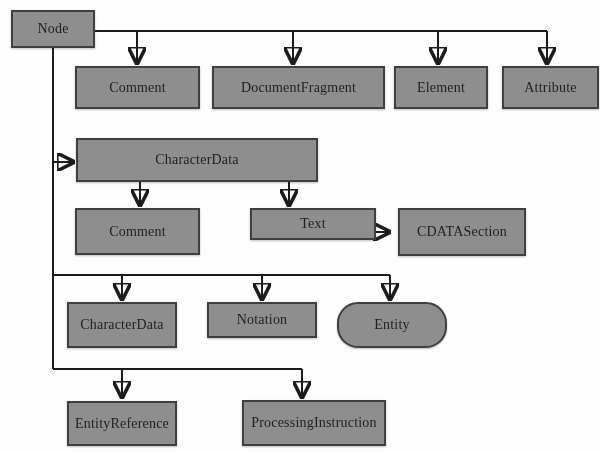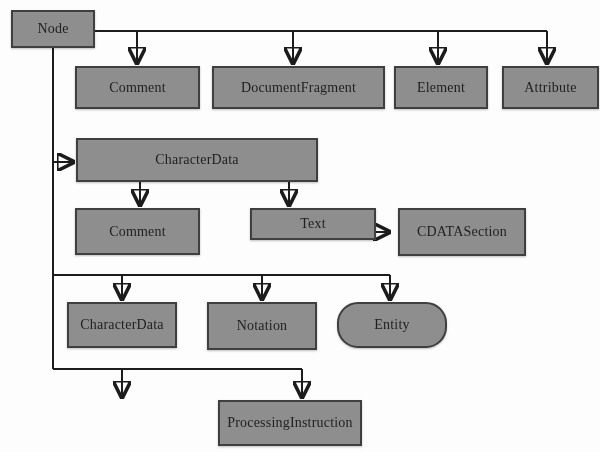--- a/index.html
+++ b/index.html
@@ -116,26 +116,29 @@
   </div>
 
   <div class="box" style="left:392px; top:208px; width:128px; height:48px;margin-left:6px;">
     <span>CDATASection</span>
   </div>
 
   <div class="box" style="left:67px; top:302px; width:110px; height:46px;">
     <span>CharacterData</span>
   </div>
 
-  <div class="box" style="left:207px; top:302px; width:110px; height:48px;">
+  <div class="box" style="left:207px; top:302px; width:110px; height:36px;">
     <span>Notation</span>
   </div>
 
   <div class="box" style="left:337px; top:302px; width:110px; height:46px;border-radius:21px;">
     <span>Entity</span>
   </div>
 
+  <div class="box" style="left:67px; top:401px; width:110px; height:45px;">
+    <span>EntityReference</span>
+  </div>
 
-  <div class="box" style="left:218px; top:400px; width:144px; height:46px;">
+  <div class="box" style="left:242px; top:400px; width:144px; height:46px;">
     <span>ProcessingInstruction</span>
   </div>
 
 </div>
 
 </body></html>

